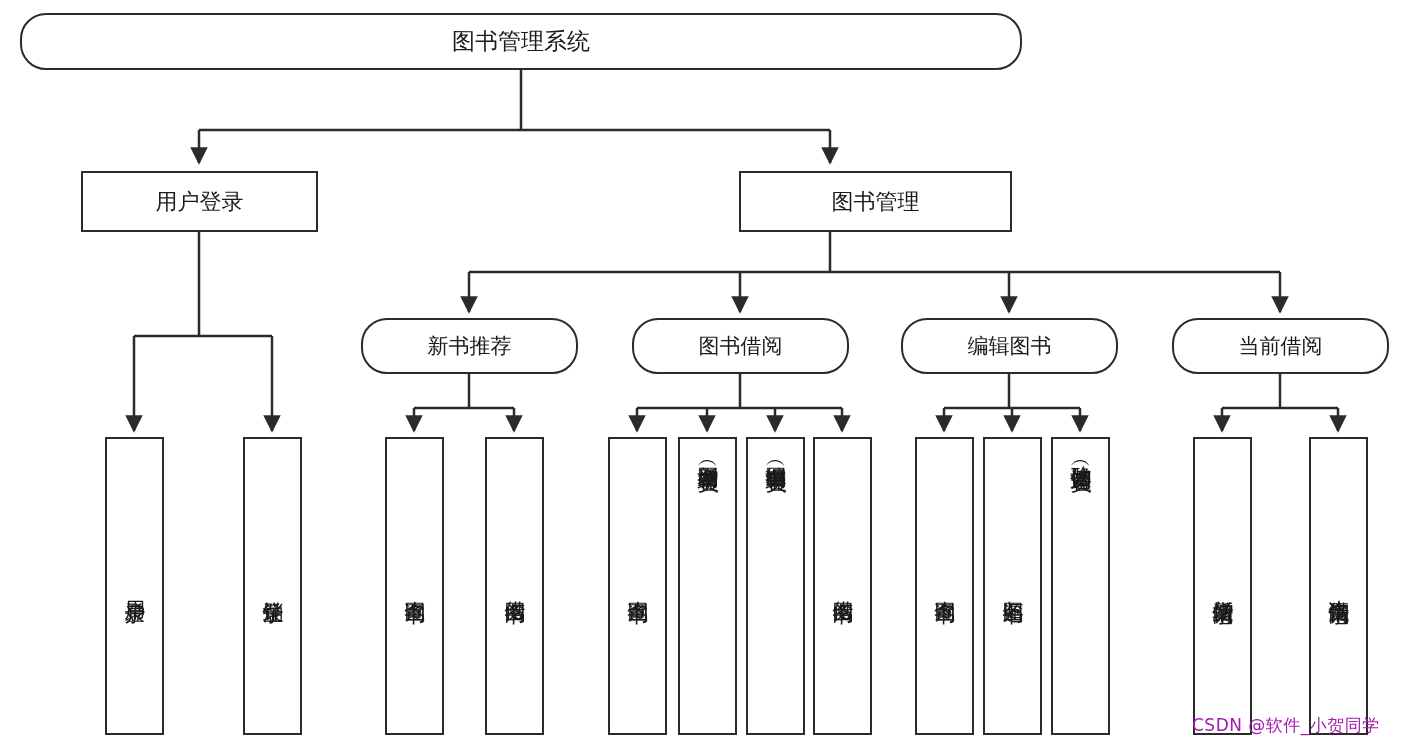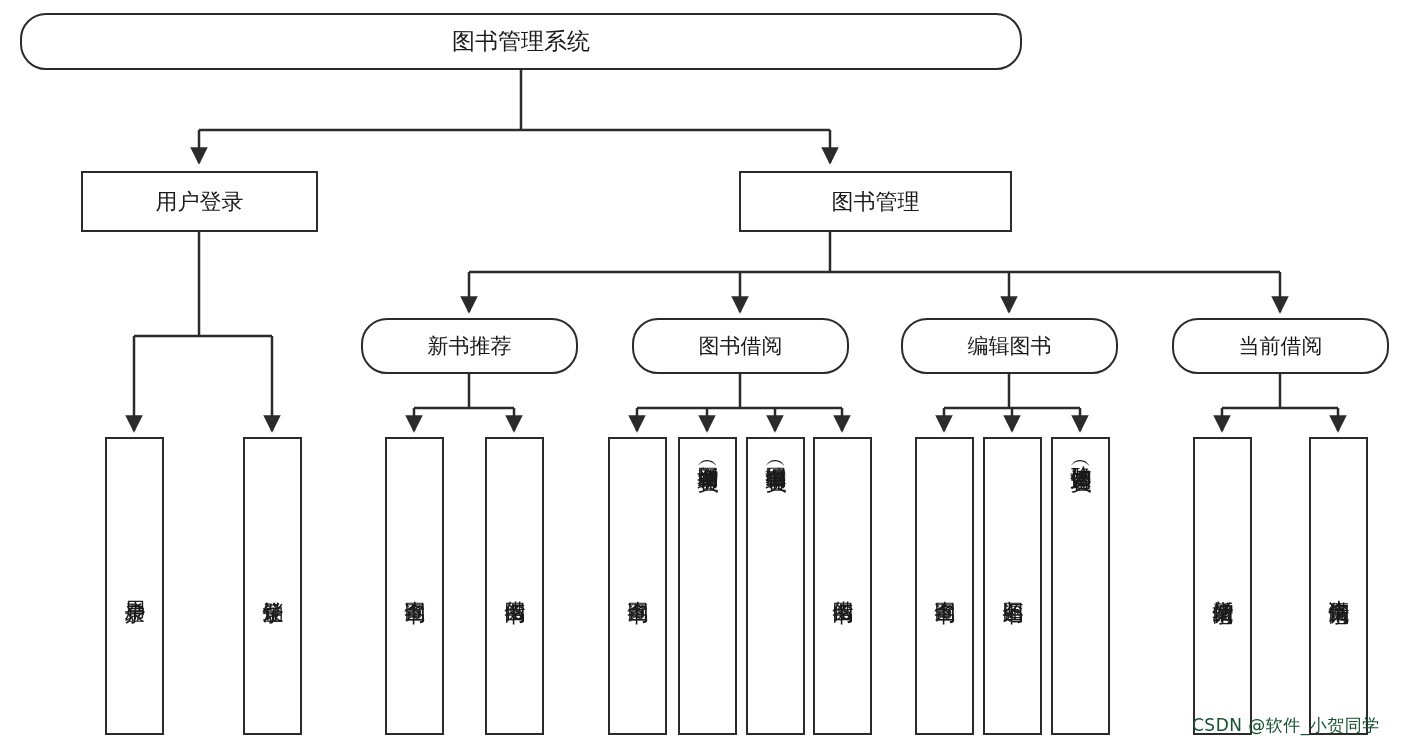--- a/index.html
+++ b/index.html
@@ -57,21 +57,21 @@
     padding-top: 10px;
     letter-spacing: 1px;
   }
   .node.leaf.short {
     justify-content: center;
     padding-top: 0;
   }
   .watermark {
     position: absolute;
     font-size: 17px;
-    color: #14532d;
+    color: #a21caf;
     white-space: nowrap;
     letter-spacing: 0.5px;
   }
 </style>
 </head>
 <body>
 
 <div id="canvas">
 
   <svg id="wires" viewBox="0 0 1405 747">

